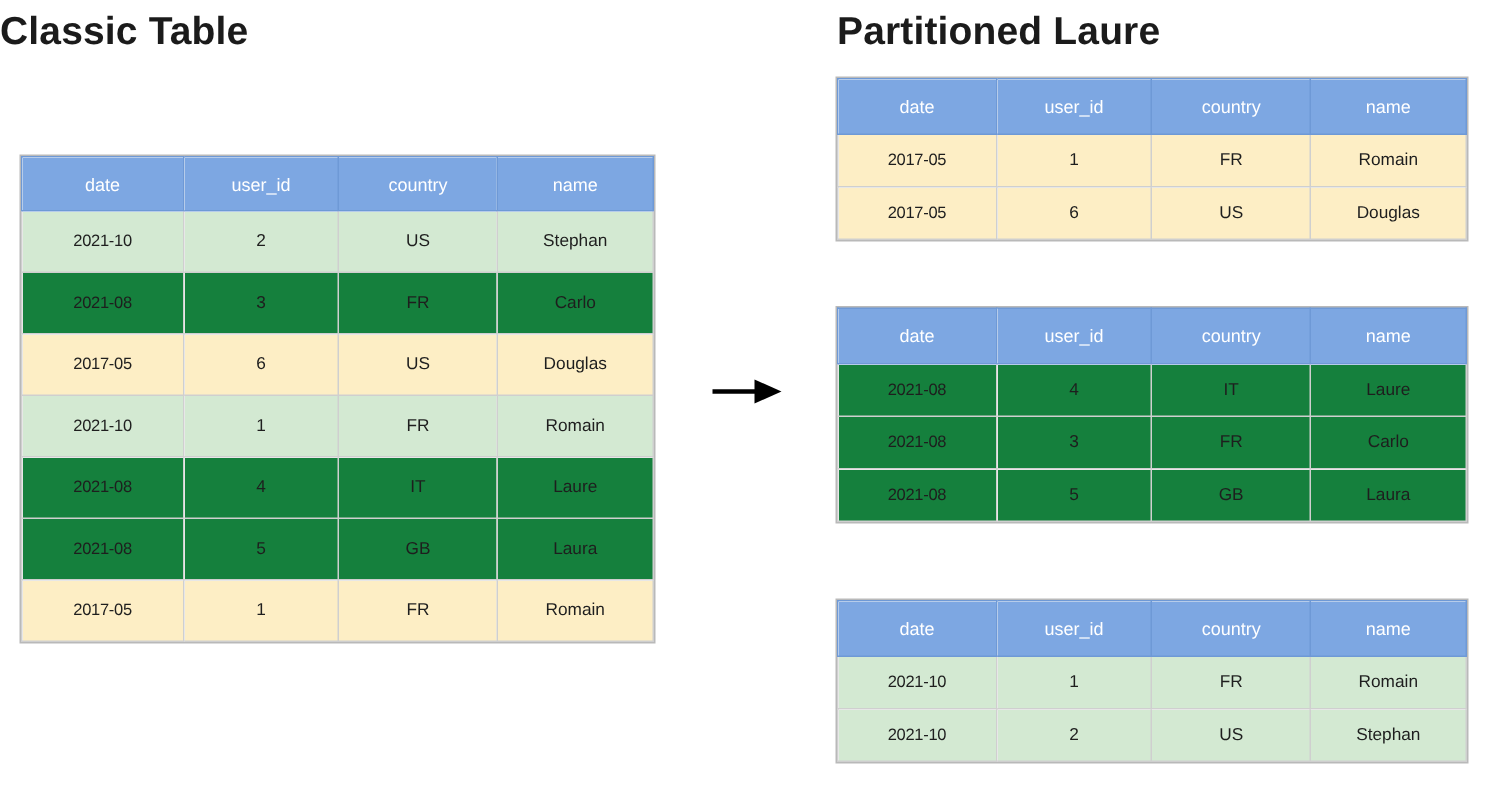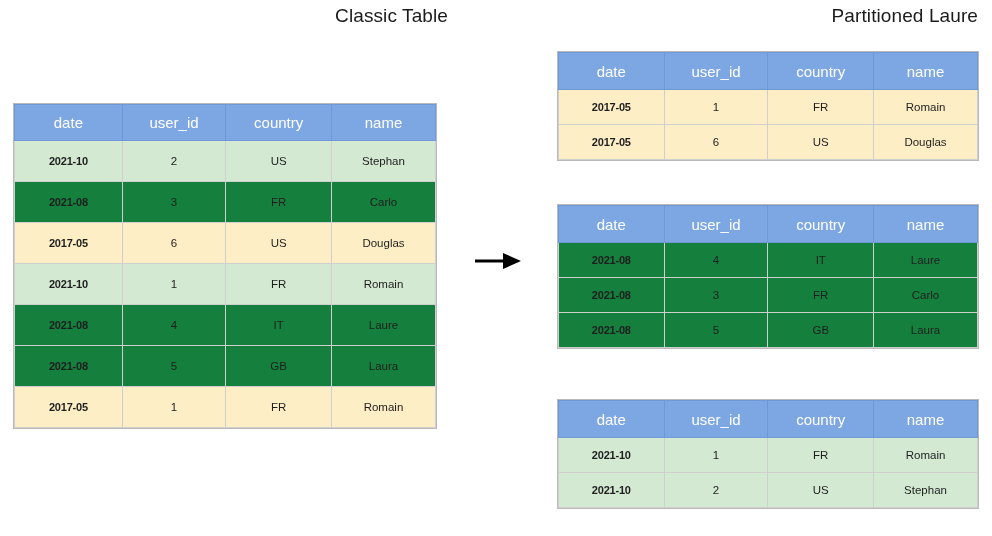--- a/index.html
+++ b/index.html
@@ -10,25 +10,25 @@
   body {
     width: 992px;
     height: 536px;
     position: relative;
     font-family: "Liberation Sans", sans-serif;
     overflow: hidden;
   }
 
   .panel-title {
     position: absolute;
-    font-size: 19px;
+    font-size: 26px;
     color: #1b1b1b;
-    font-weight: 400;
+    font-weight: 700;
     letter-spacing: 0.1px;
-    text-align: right;
+    text-align: left;
     white-space: nowrap;
   }
 
   #classic-title {
     left: 0;
     width: 448px;
     top: 5px;
   }
 
   #partitioned-title {
@@ -50,33 +50,33 @@
     text-align: center;
     vertical-align: middle;
     padding: 0;
     overflow: hidden;
     white-space: nowrap;
   }
 
   .data-table thead th {
     background: #7da7e2;
     color: #ffffff;
-    font-size: 15px;
+    font-size: 12px;
     font-weight: 400;
     border-color: #6e99d6;
   }
 
   .data-table td {
     font-size: 11.5px;
     color: #1e1e1e;
     font-weight: 400;
   }
 
   .data-table td.col-date {
-    font-weight: bold;
+    font-weight: normal;
     font-size: 11px;
     letter-spacing: -0.2px;
   }
 
   
   tr.row-green td { background: #d3e9d2; }
   tr.row-pink  td { background: #15803d; }
   tr.row-yellow td { background: #fdeec5; }
 
   

